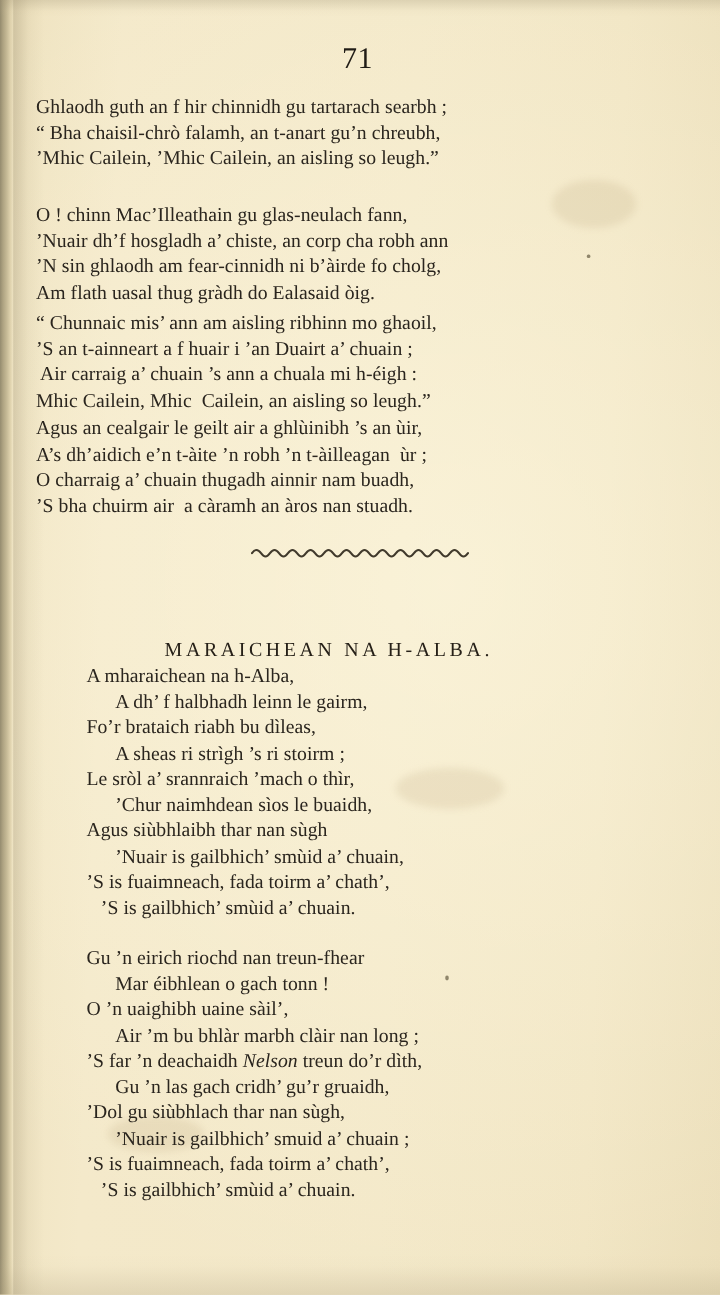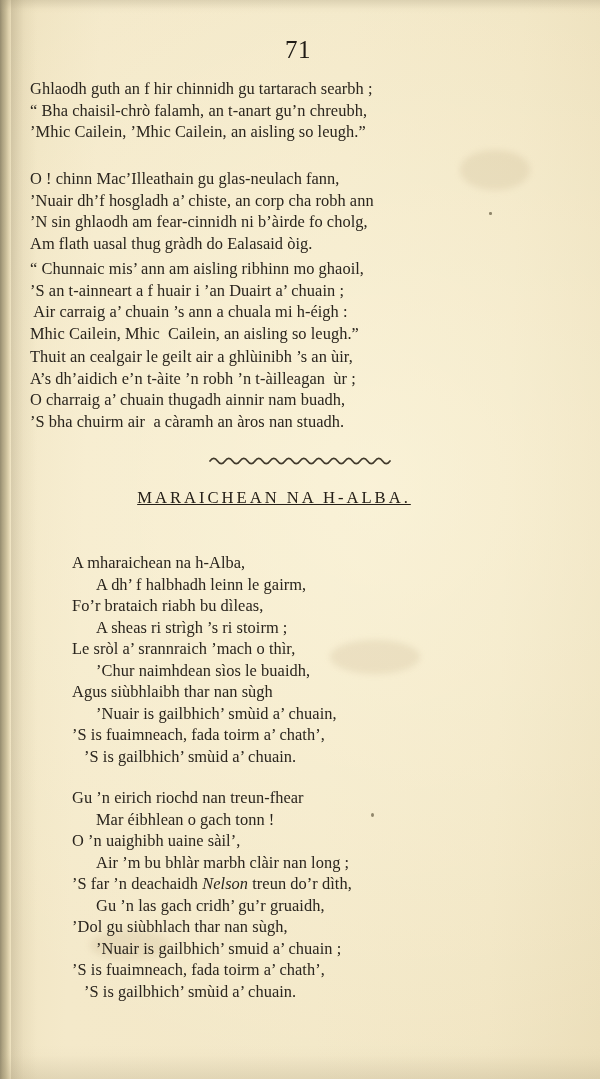--- a/index.html
+++ b/index.html
@@ -78,28 +78,27 @@
     top: 455px;
     left: 0;
     width: 600px;
     text-align: center;
     line-height: 0;
   }
   .ornament svg { display: block; margin: 0 auto; }
 
   .section-title {
     position: absolute;
-    top: 488px;
+    top: 532px;
     left: 0;
     width: 548px;
     text-align: center;
     font-size: 16.6px;
     letter-spacing: 3.0px;
     color: #262018;
-    text-decoration: underline;
   }
 
   
   .poem .line { }
   .poem .i0 { padding-left: 72px; }
   .poem .i1 { padding-left: 96px; }
   .poem .i2 { padding-left: 84px; }
 
   .speck {
     position: absolute;
@@ -147,21 +146,21 @@
     </div>
 
     <div class="block stanza-a" style="top:258px;">
       <div class="line">“ Chunnaic mis’ ann am aisling ribhinn mo ghaoil,</div>
       <div class="line">’S an t-ainneart a f huair i ’an Duairt a’ chuain ;</div>
       <div class="line"> Air carraig a’ chuain ’s ann a chuala mi h-éigh :</div>
       <div class="line">Mhic Cailein, Mhic  Cailein, an aisling so leugh.”</div>
     </div>
 
     <div class="block stanza-a" style="top:346px;">
-      <div class="line">Thuit an cealgair le geilt air a ghlùinibh ’s an ùir,</div>
+      <div class="line">Agus an cealgair le geilt air a ghlùinibh ’s an ùir,</div>
       <div class="line">A’s dh’aidich e’n t-àite ’n robh ’n t-àilleagan  ùr ;</div>
       <div class="line">O charraig a’ chuain thugadh ainnir nam buadh,</div>
       <div class="line">’S bha chuirm air  a càramh an àros nan stuadh.</div>
     </div>
 
     <div class="ornament">
       <svg width="184" height="12" viewBox="0 0 184 12" aria-hidden="true">
         <path d="M2 6 Q5.75 0.6 9.5 6 T17 6 T24.5 6 T32 6 T39.5 6 T47 6 T54.5 6 T62 6 T69.5 6 T77 6 T84.5 6 T92 6 T99.5 6 T107 6 T114.5 6 T122 6 T129.5 6 T137 6 T144.5 6 T152 6 T159.5 6 T167 6 T174.5 6 T182 6" fill="none" stroke="#413a2c" stroke-width="1.7" stroke-linecap="round"></path>
       </svg>
     </div>

